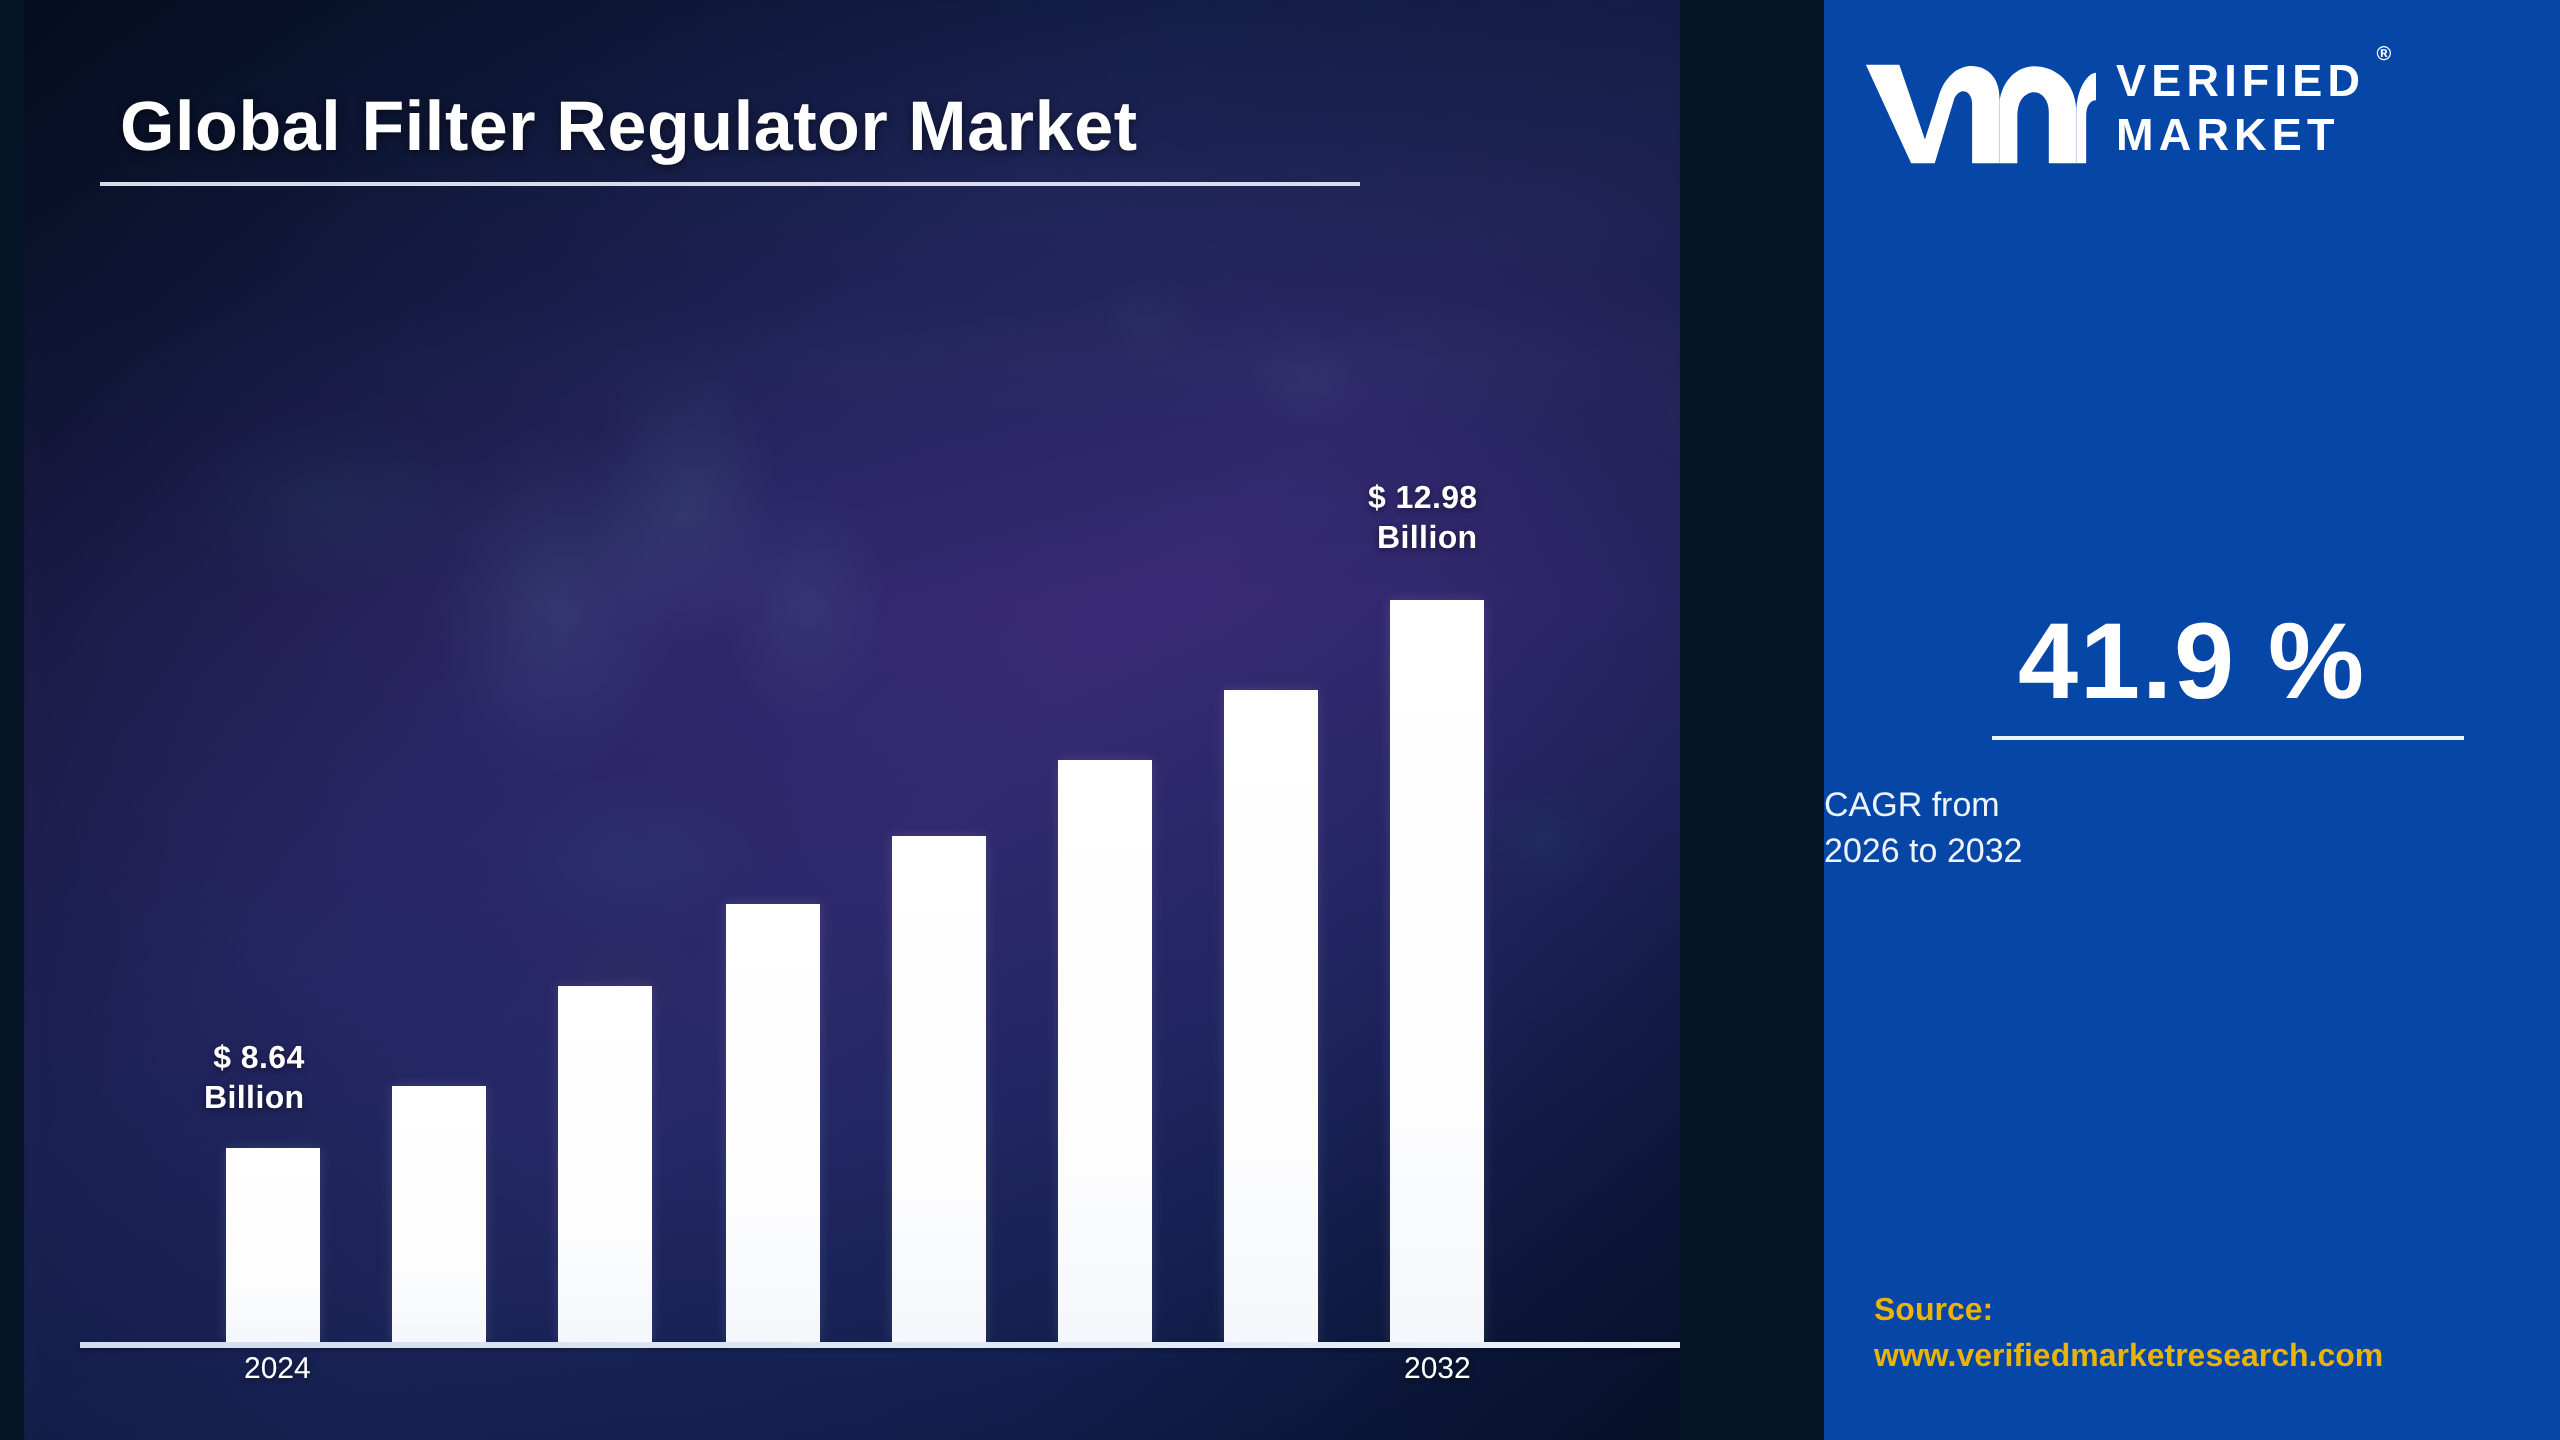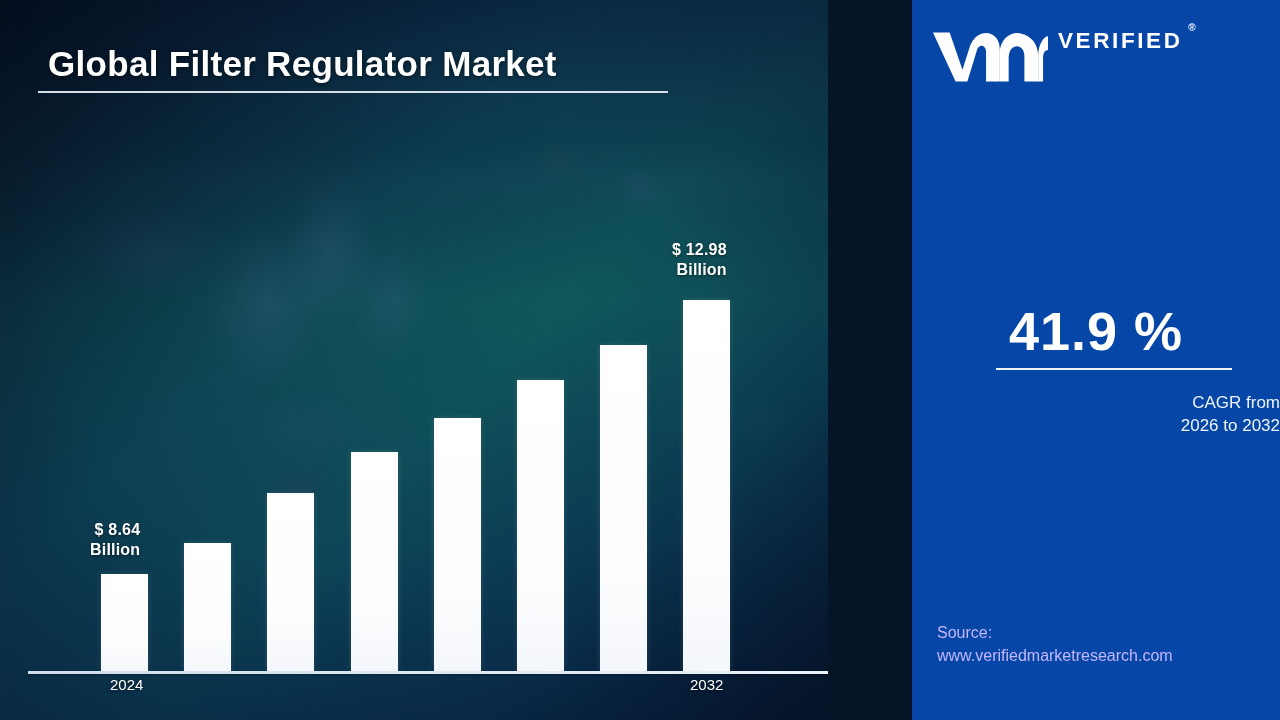--- a/index.html
+++ b/index.html
@@ -5,22 +5,22 @@
   html,body{margin:0;padding:0;}
   body{
     width:1280px;height:720px;overflow:hidden;
     font-family:"Liberation Sans", sans-serif;
     background:#061428;
   }
   .page{position:relative;width:1280px;height:720px;overflow:hidden;}
 
   
   .left-panel{
-    position:absolute;left:0;top:0;width:828px;height:720px;overflow:hidden;
-    background:#15803d;
+    position:absolute;left:12px;top:0;width:828px;height:720px;overflow:hidden;
+    background:#701a75;
   }
   
   .photo{
     position:absolute;inset:0;
     background:
       radial-gradient(ellipse 120px 70px at 150px 250px, rgba(150,175,205,.30), transparent 70%),
       radial-gradient(ellipse 90px 130px at 265px 300px, rgba(190,210,230,.28), transparent 70%),
       radial-gradient(ellipse 70px 110px at 330px 250px, rgba(205,220,238,.30), transparent 68%),
       radial-gradient(ellipse 60px 90px at 390px 300px, rgba(160,190,220,.22), transparent 70%),
       radial-gradient(ellipse 100px 60px at 300px 430px, rgba(120,150,190,.20), transparent 72%),
@@ -102,26 +102,26 @@
     position:absolute;right:-13px;top:-4px;font-size:10px;letter-spacing:0;font-weight:bold;
   }
   .cagr{
     position:absolute;left:0;top:300px;width:368px;text-align:center;
     color:#ffffff;font-size:54px;font-weight:bold;letter-spacing:1px;
   }
   .cagr-rule{
     position:absolute;left:996px;top:368px;width:236px;height:2px;background:#eef3f9;
   }
   .cagr-sub{
-    position:absolute;left:0;top:392px;width:368px;text-align:right;
+    position:absolute;left:0;top:392px;width:368px;text-align:left;
     color:#eef4fb;font-size:17px;line-height:1.35;
   }
   .source{
-    position:absolute;left:25px;top:621px;width:330px;
-    color:#c4b5fd;font-size:16px;line-height:1.45;
+    position:absolute;left:25px;top:644px;width:330px;
+    color:#eab308;font-size:16px;line-height:1.45;font-weight:bold;
   }
 </style>
 </head>
 <body>
 
 <div class="page">
 
   <div class="left-panel">
     <div class="photo"></div>
     <div class="tint"></div>
@@ -158,20 +158,21 @@
   <div class="right-panel">
 
     <div class="logo-wrap">
       <svg class="logo-mark" viewBox="0 0 120 62">
         <path d="M3 6 L20 6 L33 44 L40 22 C44 9 54 4 63 8 C69 11 71 17 71 24 L71 56 L57 56 L57 26 C57 19 51 17 48 23 L38 56 L26 56 Z" fill="#ffffff"></path>
         <path d="M71 24 C73 12 82 5 92 7 C103 9 110 18 110 30 L110 56 L96 56 L96 30 C96 22 90 18 85 21 C81 23 80 28 80 33 L80 56 L71 56 Z" fill="#ffffff"></path>
         <path d="M110 30 C110 18 116 10 120 10 L120 24 C117 24 115 27 115 32 L115 56 L110 56 Z" fill="#ffffff"></path>
       </svg>
       <div class="logo-text">
         <div>VERIFIED</div>
+        <div>MARKET</div>
         <span class="reg">®</span>
       </div>
     </div>
 
     <div class="cagr">41.9 %</div>
     <div class="cagr-sub">
       <div>CAGR from</div>
       <div>2026 to 2032</div>
     </div>
 

